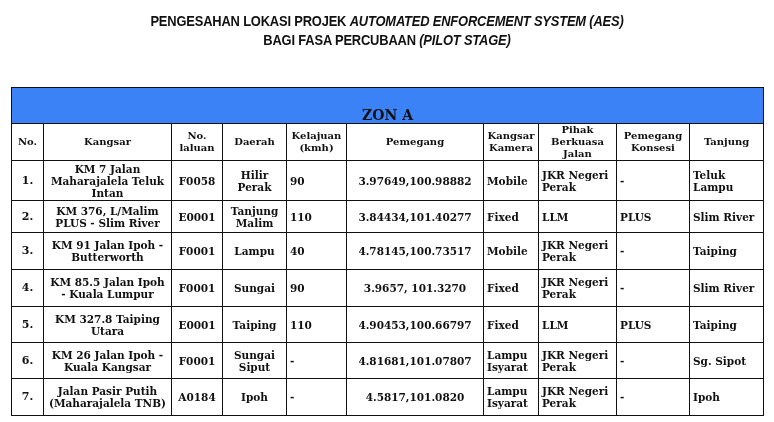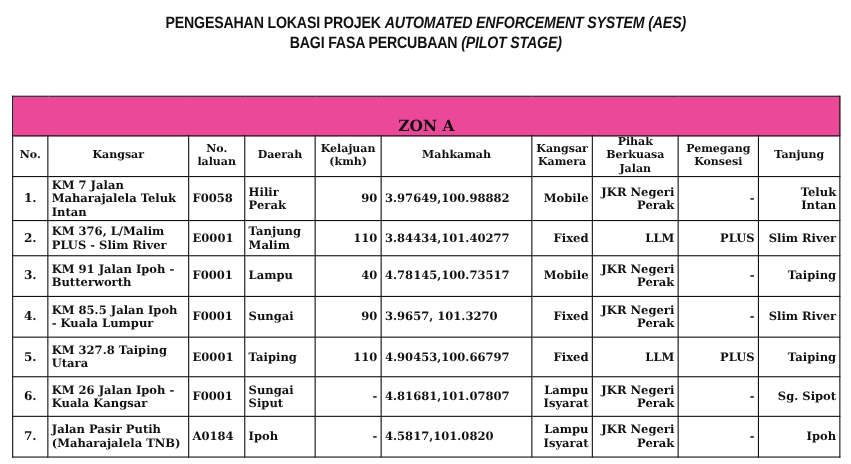--- a/index.html
+++ b/index.html
@@ -3,24 +3,24 @@
 <meta charset="utf-8">
 <style>
   html, body { margin: 0; padding: 0; background: #ffffff; }
   body { width: 774px; height: 422px; position: relative; overflow: hidden; font-family: "DejaVu Serif", serif; color: #111; }
   .title { position: absolute; left: 0; width: 774px; text-align: center; font-family: "Liberation Sans", sans-serif; font-weight: bold; font-size: 15px; letter-spacing: -0.2px; transform: scaleX(0.86); transform-origin: center; }
   .title .it { font-style: italic; }
   .t1 { top: 12px; }
   .t2 { top: 31px; }
   table { position: absolute; left: 11px; top: 87px; border-collapse: collapse; table-layout: fixed; width: 752px; }
   td, th { border: 1.5px solid #111; padding: 0 3px; font-size: 10.5px; font-weight: bold; line-height: 12px; vertical-align: middle; }
-  .zone { background: #ec4899; height: 33px; text-align: center; font-size: 14px; vertical-align: bottom; padding-bottom: 2px; }
+  .zone { background: #3b82f6; height: 33px; text-align: center; font-size: 14px; vertical-align: bottom; padding-bottom: 2px; }
   th { text-align: center; font-size: 10px; height: 34px; }
-  td.c { text-align: right; }
-  td.l { text-align: left; margin-left: 14px; }
+  td.c { text-align: left; }
+  td.l { text-align: center; margin-left: 14px; }
   td.no { text-align: center; font-size: 11px; }
 </style>
 </head>
 <body>
 
 <div class="title t1"><span>PENGESAHAN LOKASI PROJEK </span><span class="it">AUTOMATED ENFORCEMENT SYSTEM (AES)</span></div>
 <div class="title t2"><span>BAGI  FASA PERCUBAAN </span><span class="it">(PILOT STAGE)</span></div>
 
 <table>
   <colgroup>
@@ -38,37 +38,37 @@
   <tbody>
       <tr>
     <td class="zone" colspan="10">ZON A</td>
   </tr>
   <tr>
     <th>No.</th>
     <th>Kangsar</th>
     <th>No. laluan</th>
     <th>Daerah</th>
     <th>Kelajuan (kmh)</th>
-    <th>Mahkamah</th>
+    <th>Pemegang</th>
     <th>Kangsar Kamera</th>
     <th>Pihak Berkuasa Jalan</th>
     <th>Pemegang Konsesi</th>
     <th>Tanjung</th>
   </tr>
   <tr style="height:40px">
     <td class="no">1.</td>
     <td class="l">KM 7 Jalan Maharajalela Teluk Intan</td>
     <td class="l">F0058</td>
     <td class="l">Hilir Perak</td>
     <td class="c">90</td>
     <td class="l">3.97649,100.98882</td>
     <td class="c">Mobile</td>
     <td class="c">JKR Negeri Perak</td>
     <td class="c">-</td>
-    <td class="c">Teluk Intan</td>
+    <td class="c">Teluk Lampu</td>
   </tr>
   <tr style="height:32px">
     <td class="no">2.</td>
     <td class="l">KM 376, L/Malim PLUS - Slim River</td>
     <td class="l">E0001</td>
     <td class="l">Tanjung Malim</td>
     <td class="c">110</td>
     <td class="l">3.84434,101.40277</td>
     <td class="c">Fixed</td>
     <td class="c">LLM</td>

